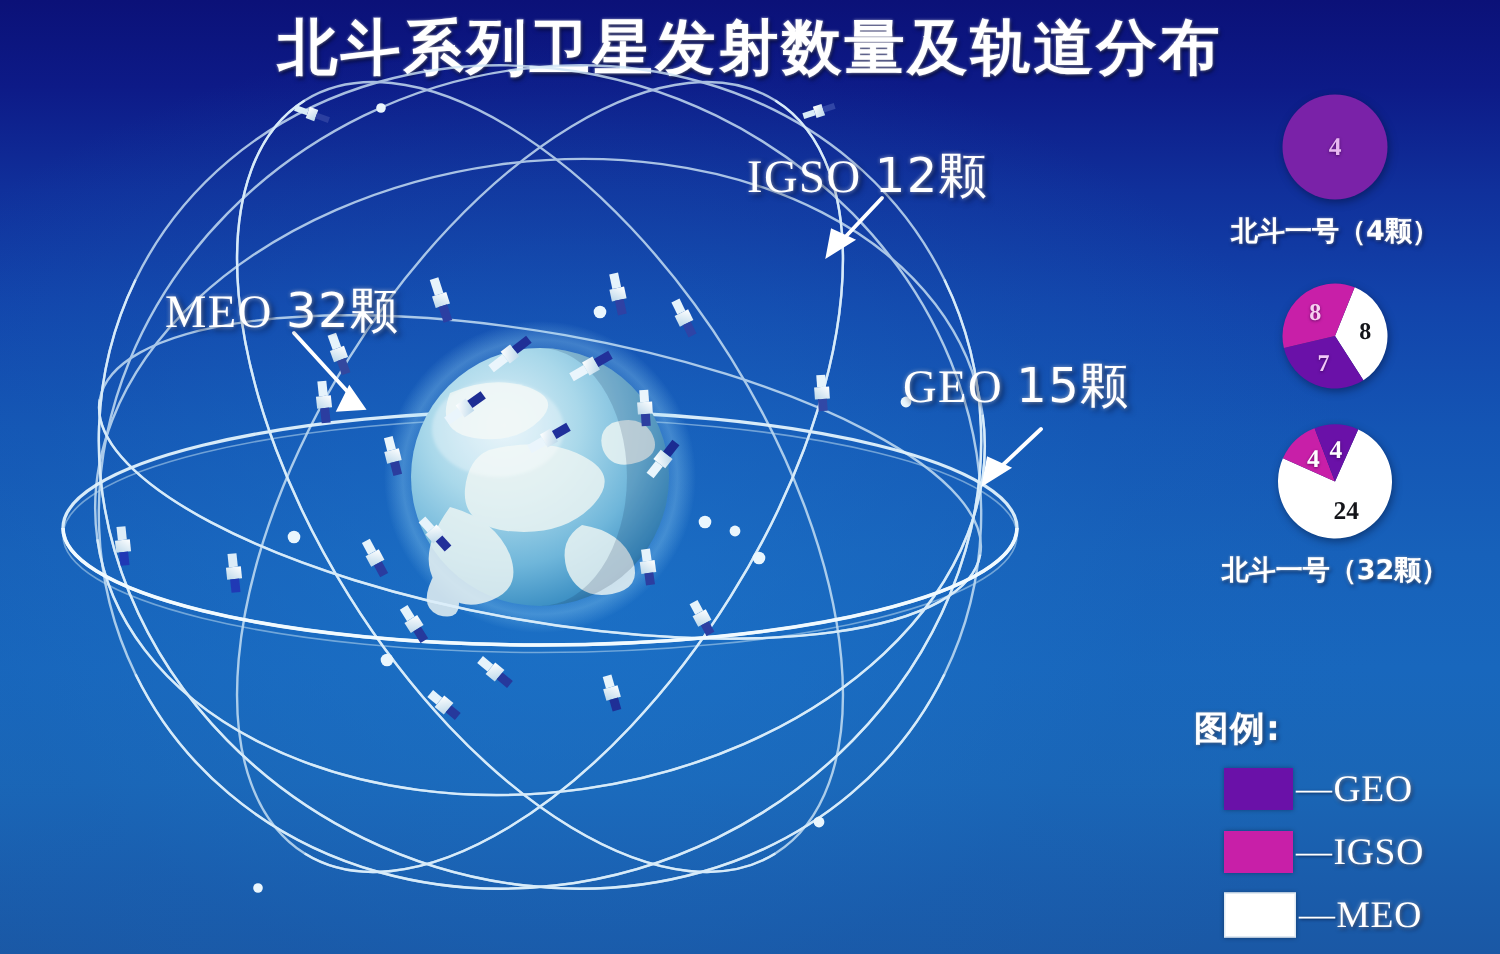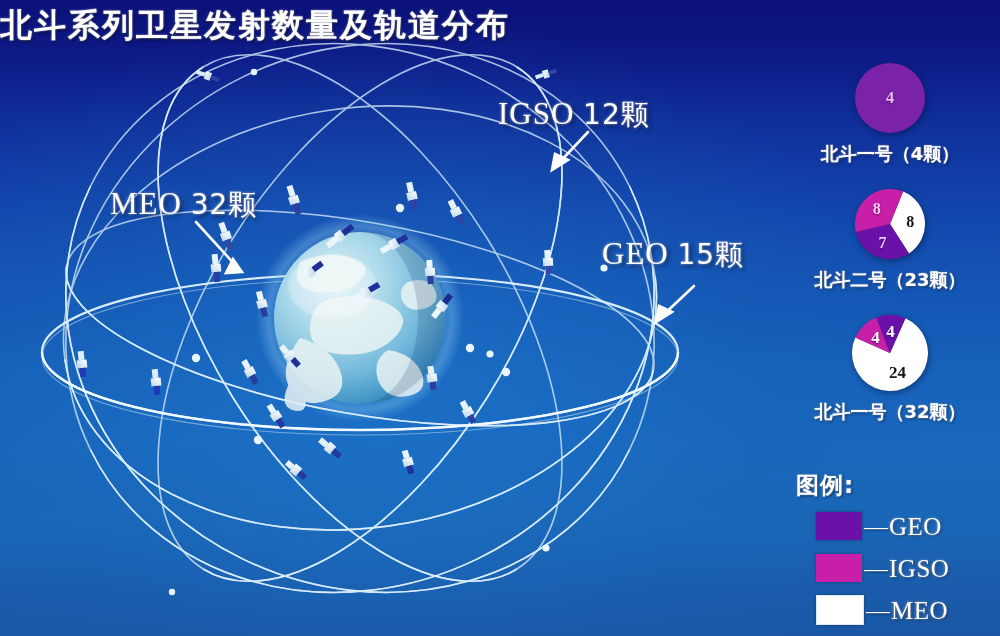--- a/index.html
+++ b/index.html
@@ -20,36 +20,36 @@
         #1244ab 32%,
         #1455b4 45%,
         #1761ba 58%,
         #1867bd 70%,
         #1a66b6 82%,
         #1a5cab 93%,
         #1a58a5 100%);
   }
   
   #title{
-    position:absolute;left:0;top:4px;width:1000px;
+    position:absolute;left:0;top:4px;width:1000px;text-align:center;
     font-family:"DejaVu Sans", sans-serif;
-    font-weight:700;font-size:32px;letter-spacing:2px;color:#ffffff;
+    font-weight:700;font-size:40px;letter-spacing:2px;color:#ffffff;
     text-shadow:0 0 2px rgba(255,255,255,.65), 1px 2px 3px rgba(0,0,0,.55);
     white-space:nowrap;
   }
   
   #orbits{position:absolute;left:0;top:0;}
   
   .annot{
     position:absolute;color:#ffffff;white-space:nowrap;
     font-family:"Liberation Serif", serif;
     font-size:31px;font-weight:400;letter-spacing:1px;
     text-shadow:0 0 3px rgba(255,255,255,.55), 2px 2px 4px rgba(0,10,40,.75);
   }
-  .annot .cjk{font-family:"DejaVu Sans", sans-serif;font-size:28px;}
+  .annot .cjk{font-family:"DejaVu Sans", sans-serif;font-size:32px;}
   #annot-meo{left:110px;top:186px;}
   #annot-igso{left:498px;top:96px;}
   #annot-geo{left:602px;top:236px;}
   
   #panel{position:absolute;left:780px;top:62px;width:220px;height:570px;}
   .pie-block{position:relative;width:220px;}
   .pie-wrap{position:relative;margin:0 auto;}
   .pie-caption{
     text-align:center;color:#ffffff;white-space:nowrap;
     font-family:"DejaVu Sans", sans-serif;
@@ -327,21 +327,20 @@
           </svg><div class="slice-label" style="left: 36px; top: 36px; color: rgb(232, 184, 240); font-size: 17px; text-shadow: rgba(40, 0, 60, 0.6) 0px 1px 2px;">4</div></div>
       <div class="pie-caption">北斗一号（4颗）</div>
     </div>
 
     <div class="pie-block" style="margin-bottom:22px;">
       <div class="pie-wrap" id="pie1-wrap" style="width:72px;height:72px;"><svg width="72" height="72" viewBox="0 0 72 72" style="filter: drop-shadow(rgba(0, 10, 40, 0.45) 1px 2px 3px);">
             <path d="M 36 36 L 49.11123076955692 3.548565090162441 A 35 35 0 0 1 54.950856522814874 65.4255847359349 Z" fill="#ffffff"></path>
             <path d="M 36 36 L 54.950856522814874 65.4255847359349 A 35 35 0 0 1 1.9271659101642484 44.00262313785465 Z" fill="#6a11a8"></path>
             <path d="M 36 36 L 1.9271659101642484 44.00262313785465 A 35 35 0 0 1 49.11123076955692 3.548565090162441 Z" fill="#c81fa8"></path>
           </svg><div class="slice-label" style="left: 56.2102px; top: 34.0927px; color: rgb(20, 21, 26); font-size: 16px; text-shadow: rgba(255, 255, 255, 0.9) 0px 0px 1px;">8</div><div class="slice-label" style="left: 28.3955px; top: 54.8218px; color: rgb(240, 200, 248); font-size: 16px; text-shadow: rgba(40, 0, 60, 0.6) 0px 1px 2px;">7</div><div class="slice-label" style="left: 22.7869px; top: 20.5888px; color: rgb(246, 208, 239); font-size: 16px; text-shadow: rgba(40, 0, 60, 0.6) 0px 1px 2px;">8</div></div>
-      <div class="pie-caption">北斗二号（23颗）</div>
     </div>
 
     <div class="pie-block">
       <div class="pie-wrap" id="pie2-wrap" style="width:78px;height:78px;"><svg width="78" height="78" viewBox="0 0 78 78" style="filter: drop-shadow(rgba(0, 10, 40, 0.45) 1px 2px 3px);">
             <path d="M 39 39 L 54.45599243688041 4.28527260958117 A 38 38 0 1 1 4.285272609581156 23.544007563119607 Z" fill="#ffffff"></path>
             <path d="M 39 39 L 4.285272609581156 23.544007563119607 A 38 38 0 0 1 25.382017917278574 3.5239437931063406 Z" fill="#c81fa8"></path>
             <path d="M 39 39 L 25.382017917278574 3.5239437931063406 A 38 38 0 0 1 54.45599243688042 4.28527260958117 Z" fill="#6a11a8"></path>
           </svg><div class="slice-label" style="left: 46.4899px; top: 58.5118px; color: rgb(20, 21, 26); font-size: 17px; text-shadow: rgba(255, 255, 255, 0.9) 0px 0px 1px;">24</div><div class="slice-label" style="left: 24.6134px; top: 23.8397px; color: rgb(255, 255, 255); font-size: 17px; text-shadow: rgba(40, 0, 60, 0.6) 0px 1px 2px;">4</div><div class="slice-label" style="left: 39.5471px; top: 18.1072px; color: rgb(255, 255, 255); font-size: 17px; text-shadow: rgba(40, 0, 60, 0.6) 0px 1px 2px;">4</div></div>
       <div class="pie-caption">北斗一号（32颗）</div>
     </div>

